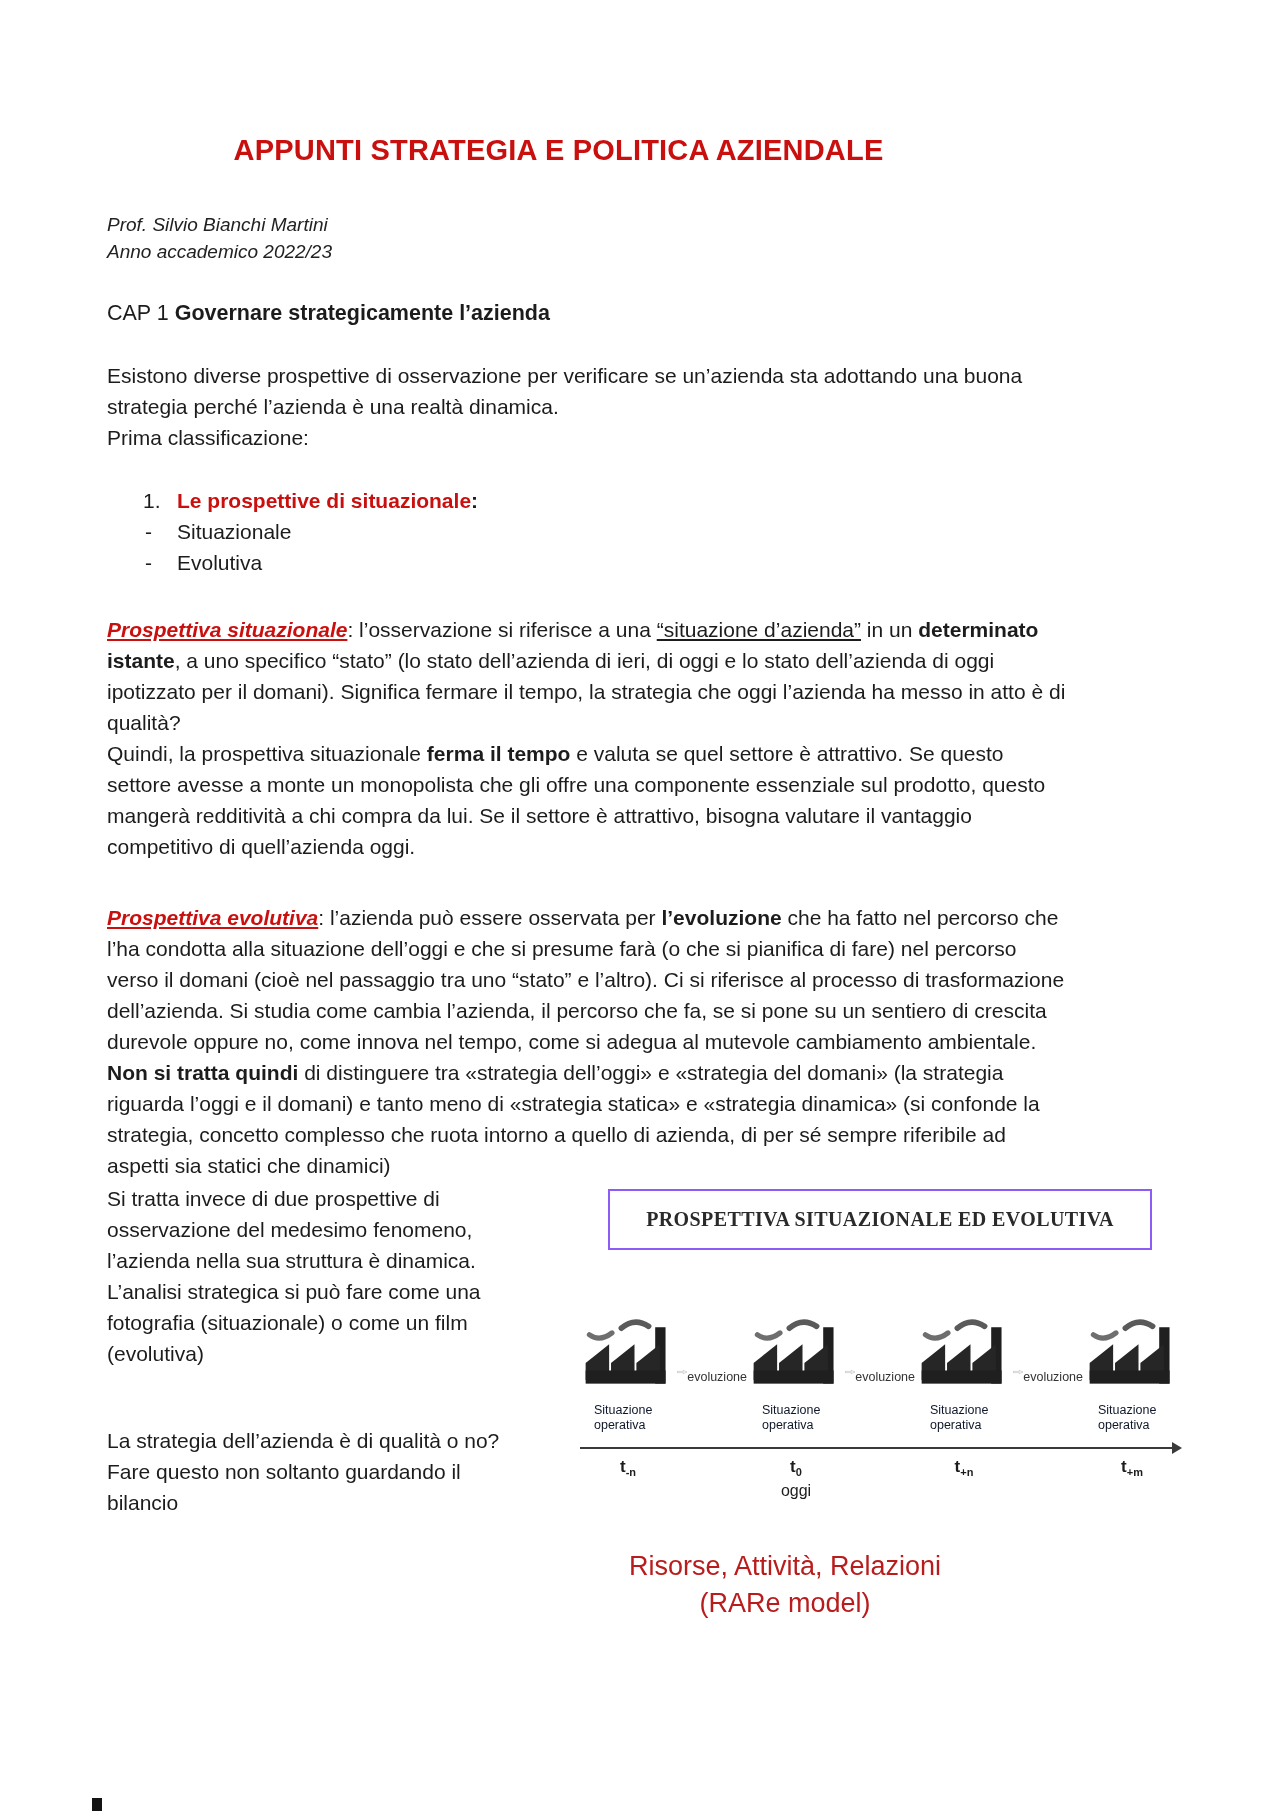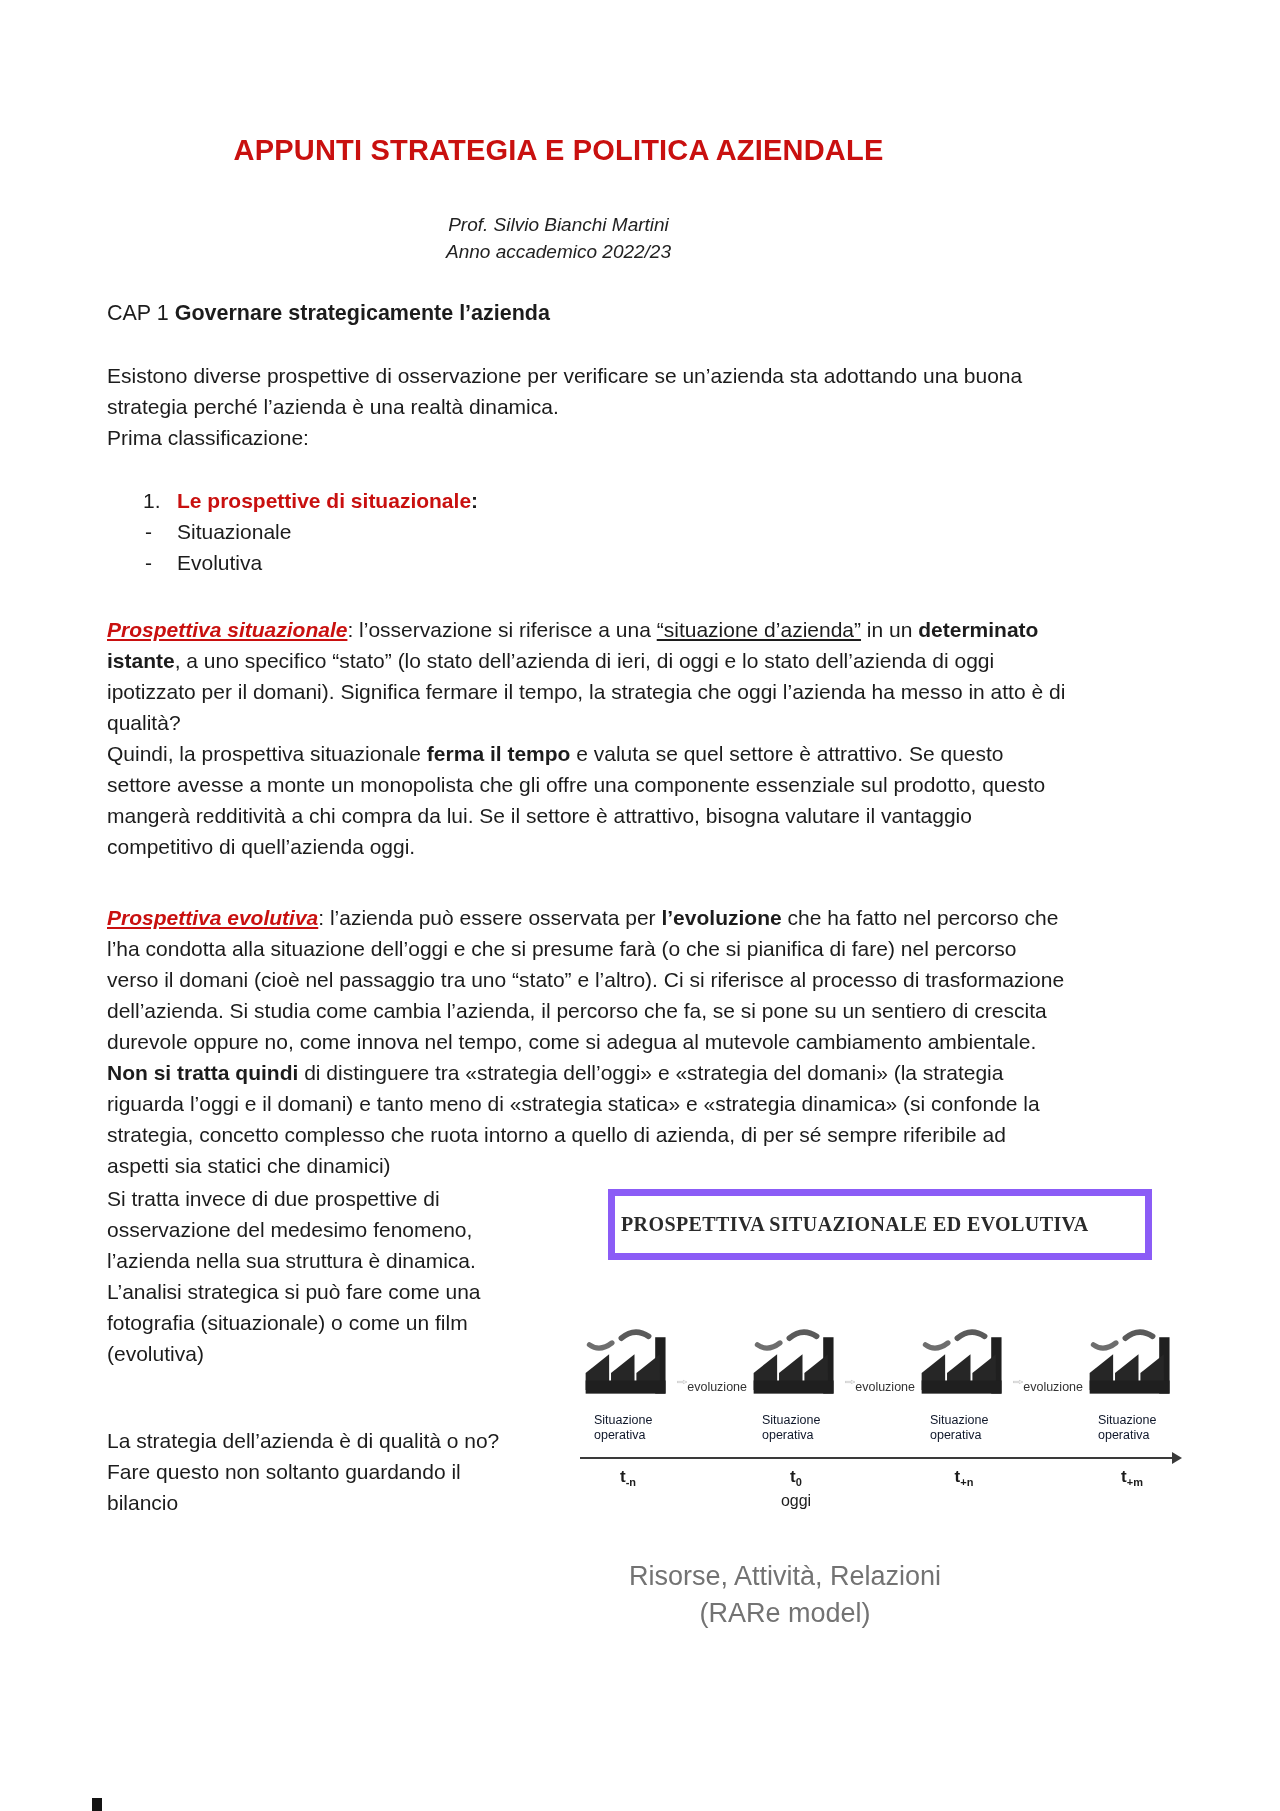--- a/index.html
+++ b/index.html
@@ -13,21 +13,21 @@
   .b { font-weight:bold; }
   .i { font-style:italic;text-decoration:underline; }
   .u { text-decoration:underline; }
 
   .head-wrap { padding-right:170px; }
   .title {
     margin-top:134px; text-align:center; font-size:29px; font-weight:bold;
     color:#c9100f; letter-spacing:0.2px;
   }
   .author {
-    margin-top:44px; text-align:center; font-style:italic; font-size:19px;
+    margin-top:44px; text-align:left; font-style:italic; font-size:19px;
     line-height:27px; color:#222;
   }
   .lesson { margin-top:36px; font-style:italic; font-size:21px; color:#c9100f; }
   .chapter { margin-top:36px; font-size:21.5px; }
 
   .para { font-size:21px; line-height:31px; max-width:960px; }
   .mt34 { margin-top:34px; }
   .mt36 { margin-top:36px; }
   .mt44 { margin-top:40px; }
 
@@ -38,43 +38,43 @@
   .li2 .dash { display:inline-block; width:32px; }
 
   .bottom { display:flex; margin-top:2px; }
   .leftcol { width:410px; flex:none; }
   .analisi { margin-top:56px; }
   .nowrap { white-space:nowrap; }
   .arrow-glyph { font-size:24px; font-weight:normal; padding:0 6px 0 8px; color:#111; }
 
   .figure { margin-left:auto; width:600px; margin-top:6px; flex:none; }
   .figbox {
-    width:544px; margin:0 auto; border:7px solid #8b5cf6; padding:17px 6px;
-    font-family:"Liberation Serif", serif; font-weight:bold;
+    width:544px; margin:0 auto; border:2px solid #8b5cf6; padding:17px 6px;
+    text-align:center; font-family:"Liberation Serif", serif; font-weight:bold;
     font-size:20px; letter-spacing:0.4px; color:#2a2a2a;
   }
   .frow { display:flex; justify-content:space-between; align-items:flex-start; margin-top:64px; }
   .fcell { width:96px; }
   .flabel { font-size:12.5px; line-height:15px; margin-top:4px; padding-left:14px; color:#0f172a; }
   .acell { width:70px; display:flex; flex-direction:row; align-items:flex-end; padding-top:46px; }
   .alabel { font-size:12.5px; color:#333; margin-top:2px; }
 
   .timeline { position:relative; margin-top:14px; height:2px; background:#3a3a3a; width:100%; }
   .timeline .tl-head {
     position:absolute; right:-2px; top:-5px; width:0; height:0;
     border-left:10px solid #3a3a3a; border-top:6px solid transparent; border-bottom:6px solid transparent;
   }
   .tlabels { display:flex; justify-content:space-between; margin-top:8px; }
   .tcell { width:96px; text-align:center; font-weight:bold; font-size:17px; color:#1c1c1c; }
   .tcell sub { font-size:11px; }
   .oggi { font-weight:normal; font-size:16px; margin-top:4px; }
 
   .caption {
     position:relative; left:-95px; margin-top:48px; text-align:center;
-    font-size:27px; line-height:37px; color:#737373;
+    font-size:27px; line-height:37px; color:#b91c1c;
   }
   .artifact { position:absolute; left:92px; top:1798px; width:10px; height:13px; background:#141414; }
 </style>
 </head>
 <body>
 
 <div class="page">
   <div class="content">
 
     <div class="head-wrap">

